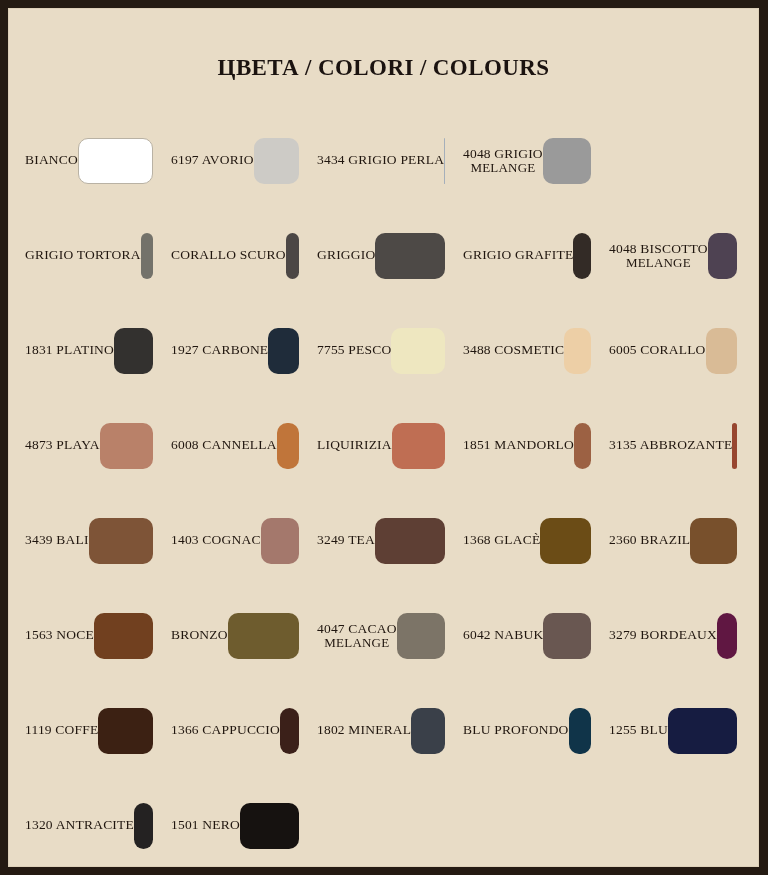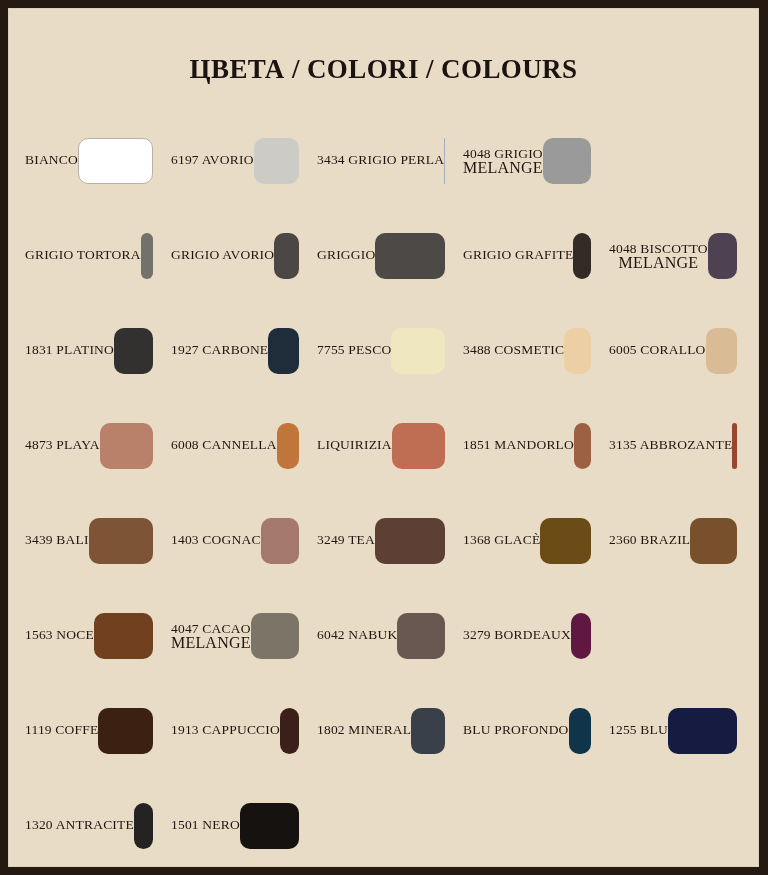--- a/index.html
+++ b/index.html
@@ -24,21 +24,21 @@
   #card {
     position: relative;
     width: 100%;
     height: 100%;
     box-sizing: border-box;
     background: #e8dcc6;
     box-shadow: inset 0 0 0 1px #ddd0b8;
   }
   #title {
     text-align: center;
-    font-size: 27px;
+    font-size: 23px;
     font-weight: bold;
     letter-spacing: 0.4px;
     color: #1b1310;
     margin: 0;
     padding-top: 48px;
     line-height: 1;
     font-family: "Liberation Serif", "DejaVu Serif", serif;
   }
   #grid {
     position: absolute;
@@ -63,21 +63,21 @@
     text-align: center;
     color: #20160f;
     font-size: 13.5px;
     line-height: 15px;
     letter-spacing: 0.2px;
     white-space: nowrap;
     font-family: "Liberation Serif", "DejaVu Serif", serif;
   }
   .label .sub {
     display: block;
-    font-size: 16px;
+    font-size: 13px;
     line-height: 13px;
     letter-spacing: 0.2px;
   }
   .swatch {
     width: 128px;
     height: 46px;
     border-radius: 10px;
     margin-top: 3px;
     box-sizing: border-box;
   }
@@ -109,21 +109,21 @@
             <div class="label">4048 GRIGIO<span class="sub">MELANGE</span></div>
             <div class="swatch" style="background: rgb(154, 154, 154);"></div>
           </div>
         </div>
         <div class="row">
           <div class="cell">
             <div class="label">GRIGIO TORTORA</div>
             <div class="swatch" style="background: rgb(115, 114, 106);"></div>
           </div>
           <div class="cell">
-            <div class="label">GRIGIO AVORIO</div>
+            <div class="label">CORALLO SCURO</div>
             <div class="swatch" style="background: rgb(76, 71, 69);"></div>
           </div>
           <div class="cell">
             <div class="label">GRIGGIO</div>
             <div class="swatch" style="background: rgb(77, 73, 70);"></div>
           </div>
           <div class="cell">
             <div class="label">GRIGIO GRAFITE</div>
             <div class="swatch" style="background: rgb(51, 43, 38);"></div>
           </div>
@@ -197,39 +197,43 @@
             <div class="label">2360 BRAZIL</div>
             <div class="swatch" style="background: rgb(120, 80, 44);"></div>
           </div>
         </div>
         <div class="row">
           <div class="cell">
             <div class="label">1563 NOCE</div>
             <div class="swatch" style="background: rgb(113, 64, 31);"></div>
           </div>
           <div class="cell">
+            <div class="label">BRONZO</div>
+            <div class="swatch" style="background: rgb(110, 92, 46);"></div>
+          </div>
+          <div class="cell">
             <div class="label">4047 CACAO<span class="sub">MELANGE</span></div>
             <div class="swatch" style="background: rgb(124, 116, 103);"></div>
           </div>
           <div class="cell">
             <div class="label">6042 NABUK</div>
             <div class="swatch" style="background: rgb(105, 87, 81);"></div>
           </div>
           <div class="cell">
             <div class="label">3279 BORDEAUX</div>
             <div class="swatch" style="background: rgb(96, 23, 66);"></div>
           </div>
         </div>
         <div class="row">
           <div class="cell">
             <div class="label">1119 COFFE</div>
             <div class="swatch" style="background: rgb(60, 33, 19);"></div>
           </div>
           <div class="cell">
-            <div class="label">1913 CAPPUCCIO</div>
+            <div class="label">1366 CAPPUCCIO</div>
             <div class="swatch" style="background: rgb(59, 32, 25);"></div>
           </div>
           <div class="cell">
             <div class="label">1802 MINERAL</div>
             <div class="swatch" style="background: rgb(58, 64, 73);"></div>
           </div>
           <div class="cell">
             <div class="label">BLU PROFONDO</div>
             <div class="swatch" style="background: rgb(16, 52, 73);"></div>
           </div>

